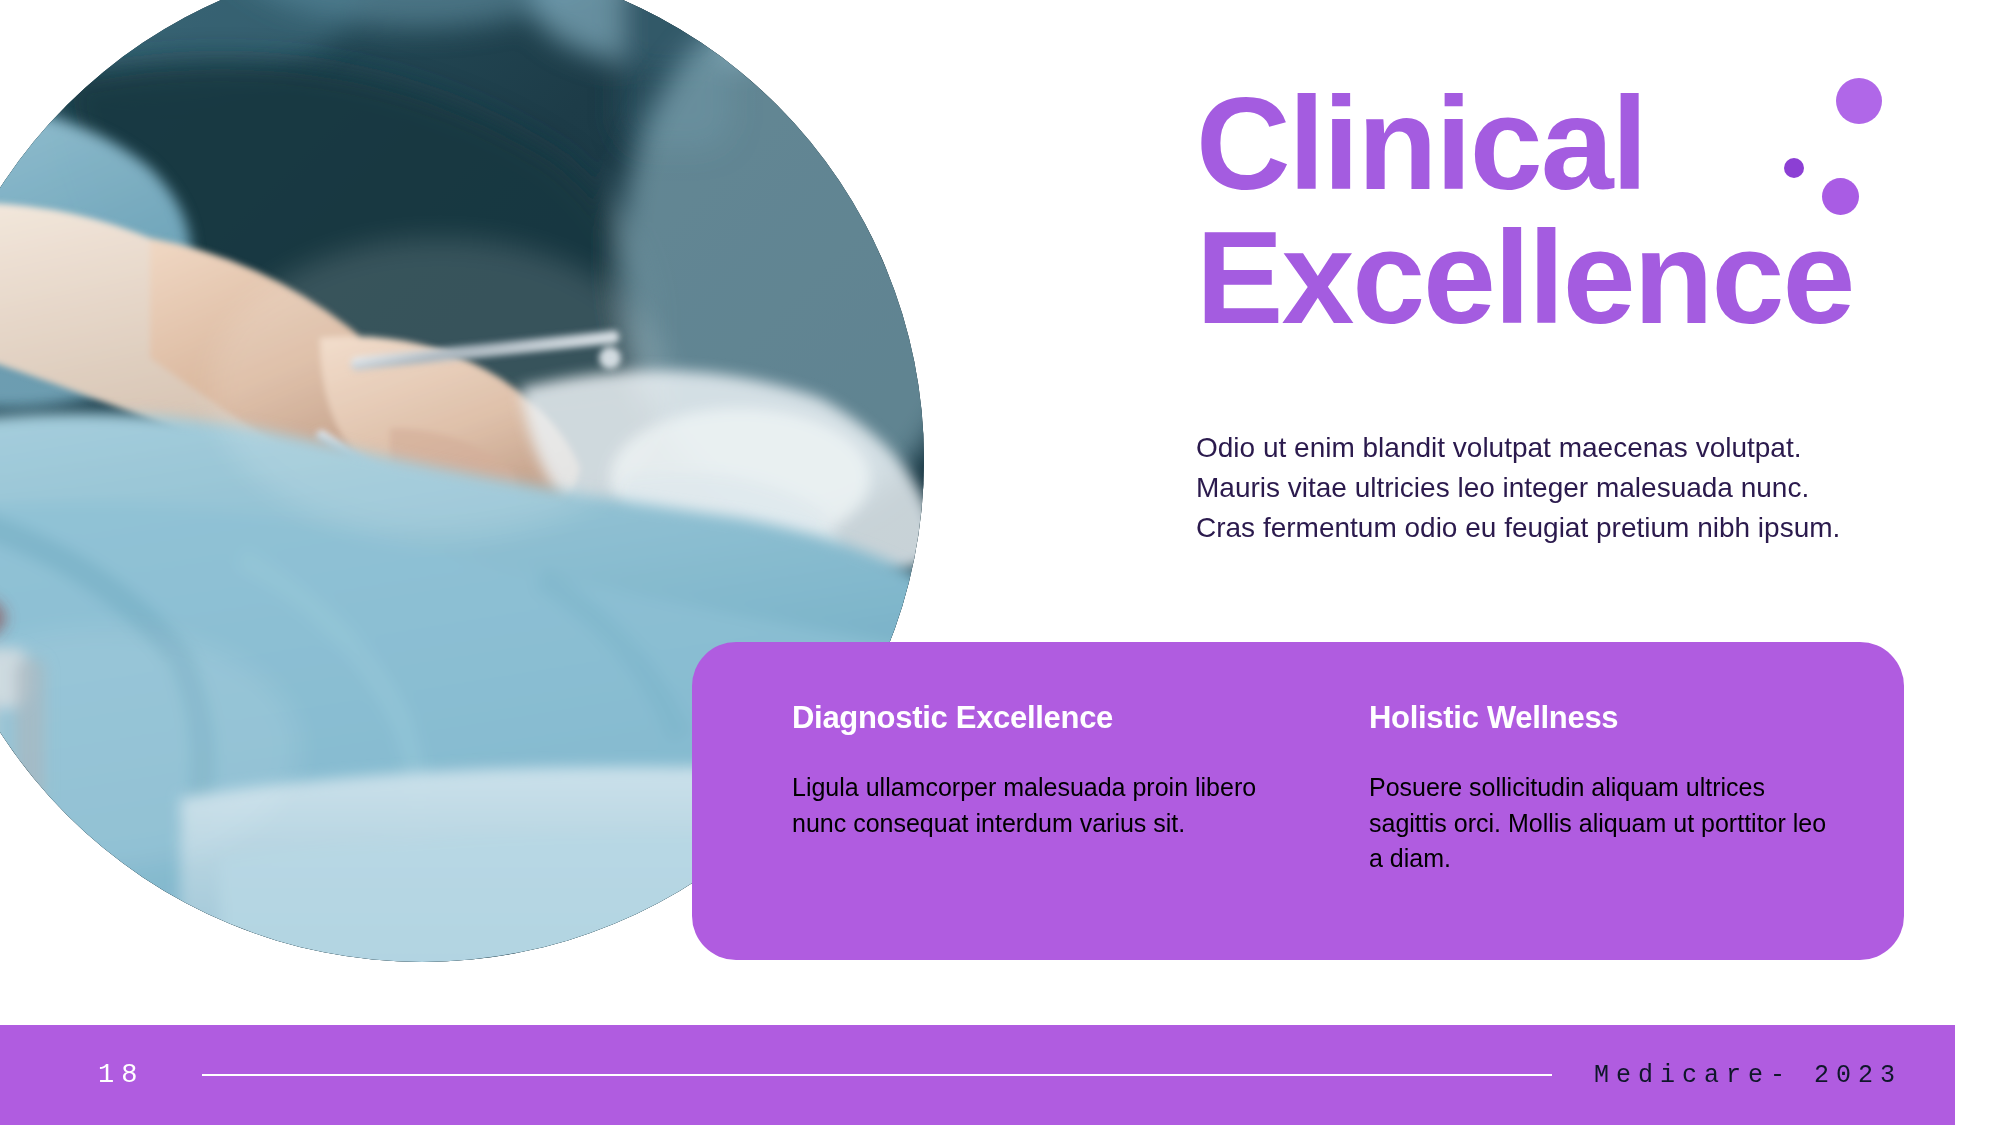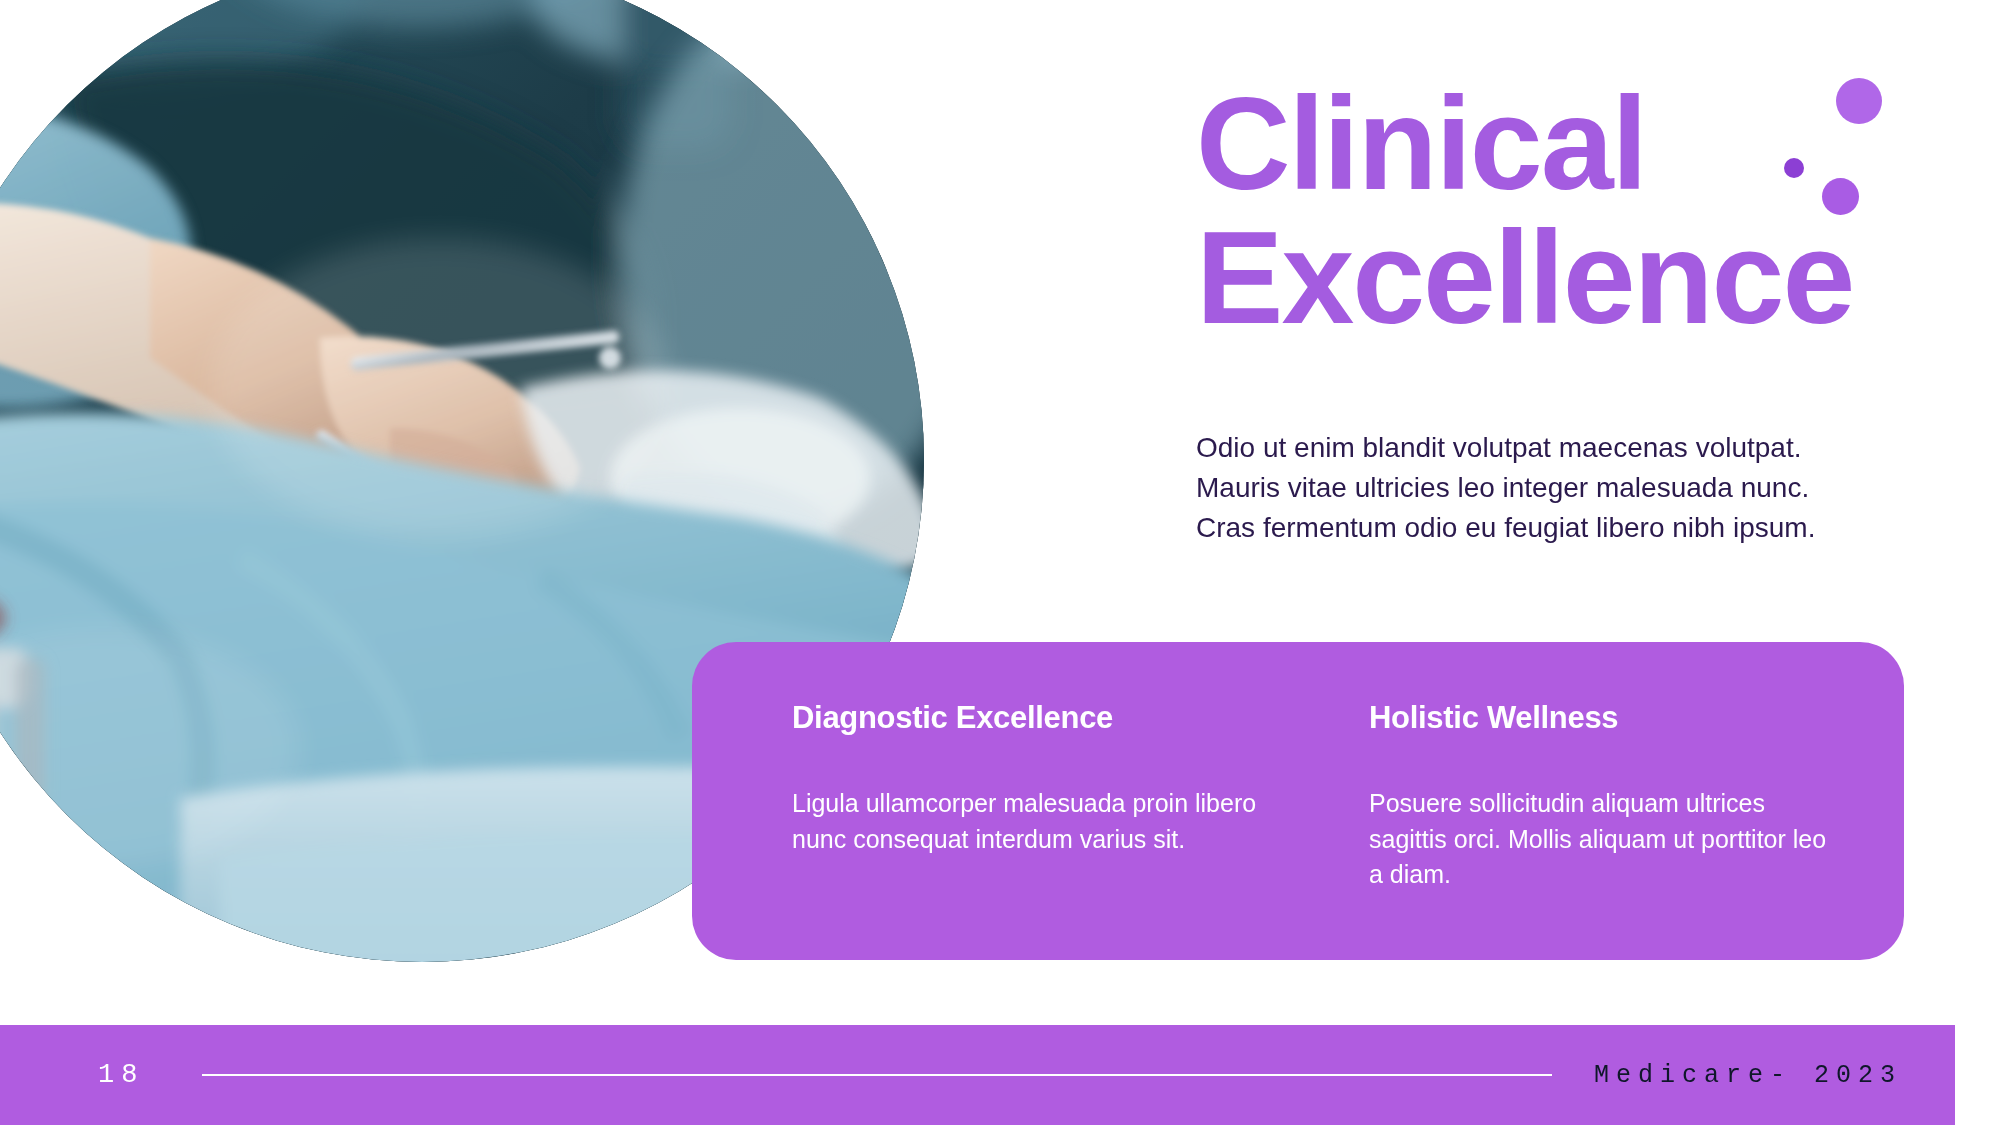--- a/index.html
+++ b/index.html
@@ -109,27 +109,27 @@
     padding-right: 30px;
   }
   .feature-col.first  { padding-left: 100px; }
   .feature-col.second { padding-left: 42px; }
 
   .feature-title {
     font-size: 31px;
     font-weight: bold;
     color: #ffffff;
     letter-spacing: -0.3px;
-    margin-bottom: 50px;
+    margin-bottom: 34px;
   }
 
   .feature-body {
     font-size: 25px;
     line-height: 1.42;
-    color: #ffffff;
+    color: #000000;
     max-width: 470px;
   }
 
   
   .footer-bar {
     position: absolute;
     left: 0;
     top: 1025px;
     width: 2000px;
     height: 100px;
@@ -288,21 +288,21 @@
 
   <div class="title-block">
     <div class="title-line first">Clinical</div>
     <div class="title-line second">Excellence</div>
   </div>
 
   <div class="dot dot-large"></div>
   <div class="dot dot-small"></div>
   <div class="dot dot-medium"></div>
 
-  <p class="intro-paragraph">Odio ut enim blandit volutpat maecenas volutpat. Mauris vitae ultricies leo integer malesuada nunc. Cras fermentum odio eu feugiat libero nibh ipsum.</p>
+  <p class="intro-paragraph">Odio ut enim blandit volutpat maecenas volutpat. Mauris vitae ultricies leo integer malesuada nunc. Cras fermentum odio eu feugiat pretium nibh ipsum.</p>
 
   <div class="feature-card">
 
     <div class="feature-col first">
       <div class="feature-title">Diagnostic Excellence</div>
       <div class="feature-body">Ligula ullamcorper malesuada proin libero nunc consequat interdum varius sit.</div>
     </div>
 
     <div class="feature-col second">
       <div class="feature-title">Holistic Wellness</div>

